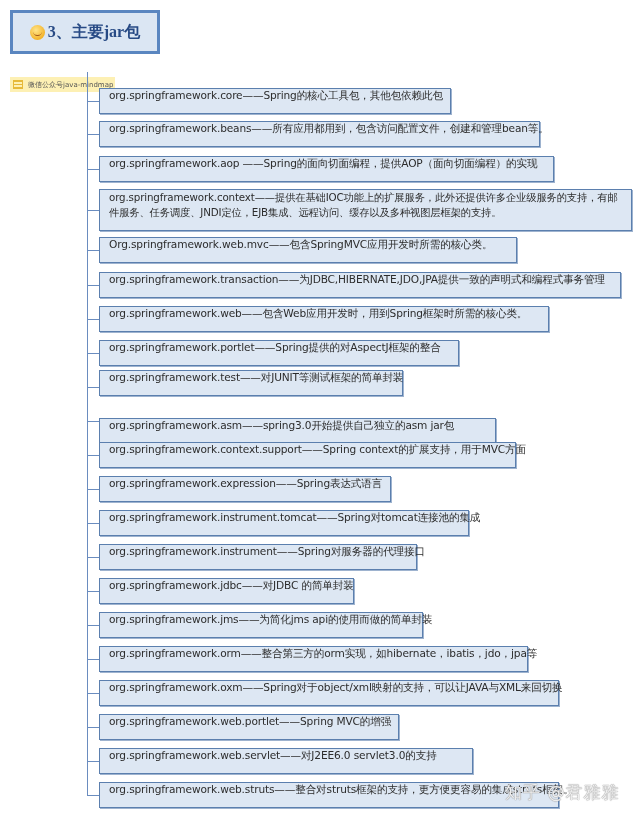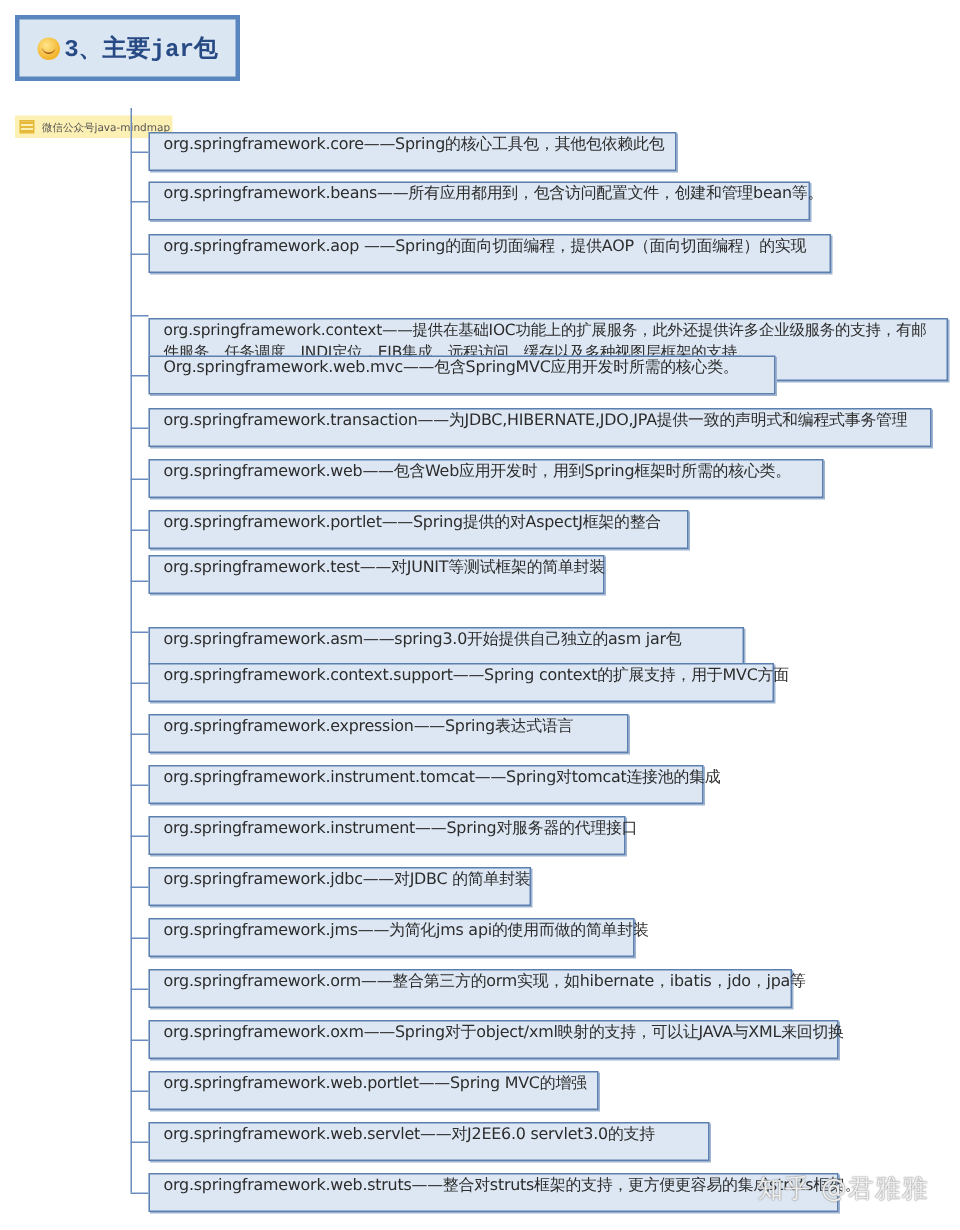--- a/index.html
+++ b/index.html
@@ -19,21 +19,21 @@
       left: 10px;
       top: 10px;
       width: 150px;
       height: 44px;
       box-sizing: border-box;
       background: #dbe6f3;
       border: 3px solid #5a86c0;
       display: flex;
       align-items: center;
       justify-content: center;
-      font-family: Liberation Mono, monospace;
+      font-family: Liberation Serif, serif;
       font-weight: bold;
       font-size: 16px;
       color: #274a85;
     }
     .root-node .emoji {
       display: inline-block;
       width: 15px;
       height: 15px;
       border-radius: 50%;
       background: radial-gradient(circle at 40% 35%, #ffe58a, #f3b32b 70%);
@@ -91,21 +91,20 @@
       color: #2c2c2c;
       padding: 0 9px;
       display: flex;
       white-space: nowrap;
       letter-spacing: -0.15px;
     }
     .item.multi {
       white-space: normal;
       line-height: 15px;
       font-size: 10.3px;
-      margin-top: 23px;
     }
     .connector {
       position: absolute;
       left: 87px;
       width: 12px;
       height: 1px;
       background: #6a8cbf;
     }
     .watermark {
       position: absolute;
@@ -181,21 +180,21 @@
   </div>
 <div class="item" style="top:370px;width:304px;height:26px">
     <span>org.springframework.test——对JUNIT等测试框架的简单封装</span>
   </div>
 <div class="item" style="top:418px;width:397px;height:26px">
     <span>org.springframework.asm——spring3.0开始提供自己独立的asm jar包</span>
   </div>
 <div class="item" style="top:442px;width:417px;height:26px">
     <span>org.springframework.context.support——Spring context的扩展支持，用于MVC方面</span>
   </div>
-<div class="item" style="top:476px;width:320px;height:26px">
+<div class="item" style="top:476px;width:292px;height:26px">
     <span>org.springframework.expression——Spring表达式语言</span>
   </div>
 <div class="item" style="top:510px;width:370px;height:26px">
     <span>org.springframework.instrument.tomcat——Spring对tomcat连接池的集成</span>
   </div>
 <div class="item" style="top:544px;width:318px;height:26px">
     <span>org.springframework.instrument——Spring对服务器的代理接口</span>
   </div>
 <div class="item" style="top:578px;width:255px;height:26px">
     <span>org.springframework.jdbc——对JDBC 的简单封装</span>

